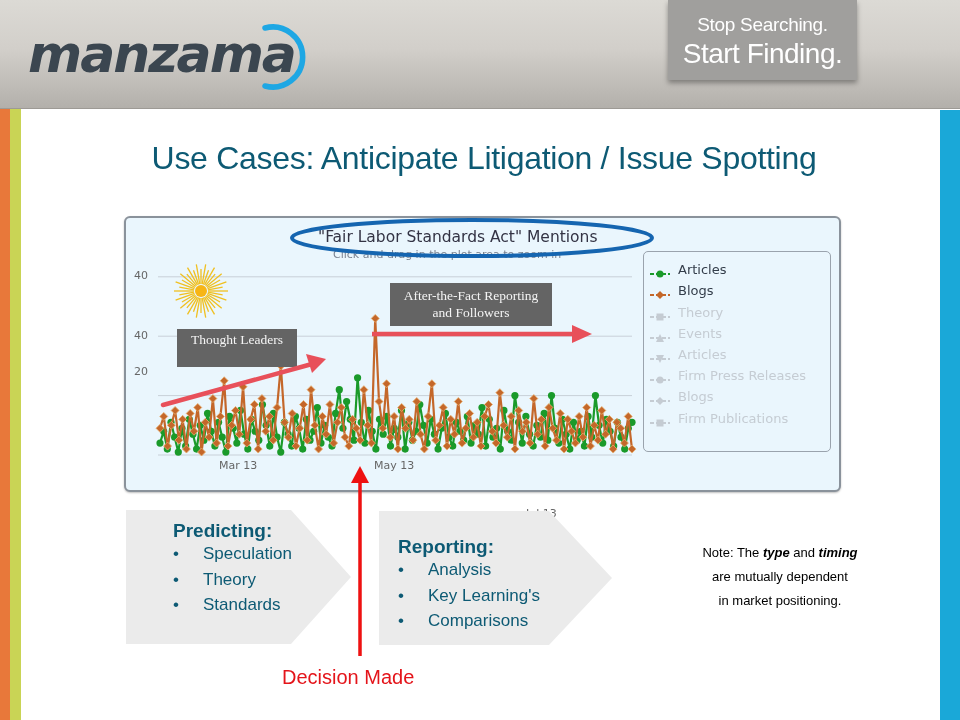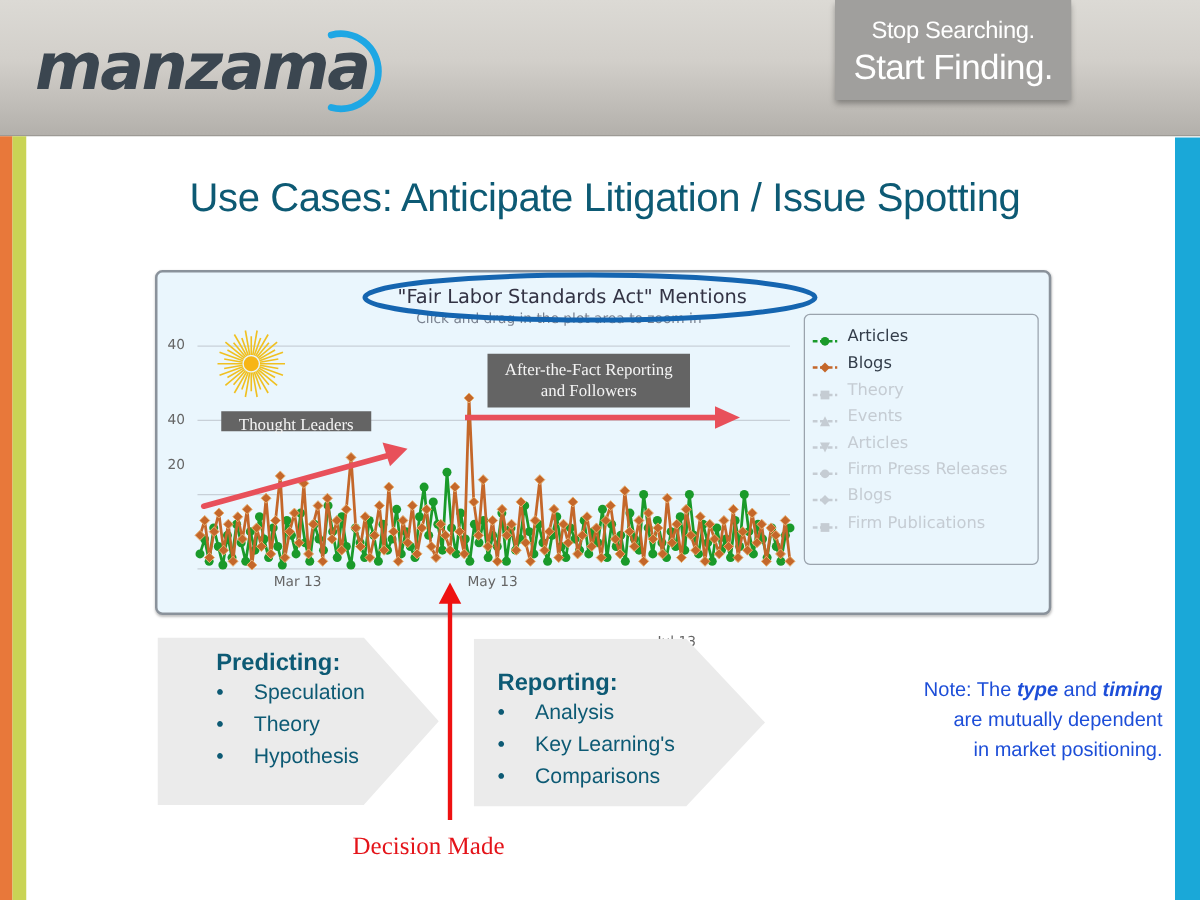--- a/index.html
+++ b/index.html
@@ -67,40 +67,40 @@
     font-family: "DejaVu Sans", sans-serif; font-size: 13px;
   }
   .legend-item.active { color: #333d4a; }
   .legend-item.inactive { color: #c5ccd3; }
   .legend-marker { width: 20px; height: 10px; margin-right: 8px; position: relative; }
 
   .label-box {
     position: absolute; background: #646464; color: #f4f4f4;
     font-family: "Liberation Serif", serif; font-size: 13.5px; text-align: center; line-height: 17px;
   }
-  .thought { left: 177px; top: 329px; width: 120px; height: 16px; padding-top: 2px; }
+  .thought { left: 177px; top: 329px; width: 120px; height: 38px; padding-top: 2px; }
   .after { left: 390px; top: 283px; width: 162px; height: 43px; padding-top: 4px; }
 
   .overlay-svg { position: absolute; left: 0; top: 0; pointer-events: none; }
 
   .chevron { position: absolute; }
   .chevron-text { position: absolute; font-family: "Liberation Sans", sans-serif; color: #0d5a74; }
   .chev-head { font-weight: bold; font-size: 19px; }
   .chev-list { list-style: none; margin-top: 2px; }
   .chev-list li { font-size: 17px; height: 25.5px; display: flex; }
   .chev-list li .bullet { width: 30px; }
 
   .note {
-    position: absolute; left: 630px; top: 541px; width: 300px; text-align: right;
-    font-family: "Liberation Sans", sans-serif; font-size: 16px; color: #1d4ed8; line-height: 24px;
+    position: absolute; left: 630px; top: 541px; width: 300px; text-align: center;
+    font-family: "Liberation Sans", sans-serif; font-size: 13px; color: #000000; line-height: 24px;
   }
   .note b { font-style: italic; }
 
   .decision {
-    position: absolute; left: 282px; top: 666px; font-family: Liberation Serif, serif;
+    position: absolute; left: 282px; top: 666px; font-family: Liberation Sans, sans-serif;
     font-size: 20px; color: #e4141a;
   }
 </style>
 </head>
 <body>
 
 <div class="header">
   <div class="logo">
     <span class="logo-text">manzama</span>
     <svg class="logo-arc" width="70" height="70" viewBox="0 0 70 70">
@@ -544,21 +544,21 @@
     <li>
         <span class="bullet">•</span>
         <span>Speculation</span>
       </li>
     <li>
         <span class="bullet">•</span>
         <span>Theory</span>
       </li>
     <li>
         <span class="bullet">•</span>
-        <span>Hypothesis</span>
+        <span>Standards</span>
       </li>
   </ul>
 </div>
 
 <svg class="chevron" style="left:379px; top:511px;" width="236" height="136">
   <polygon points="0,0 170,0 233,67 170,134 0,134" fill="#ebebeb"></polygon>
 </svg>
 <div class="chevron-text" style="left:398px; top:516px;margin-top:20px;">
   <div class="chev-head">Reporting:</div>
   <ul class="chev-list">

